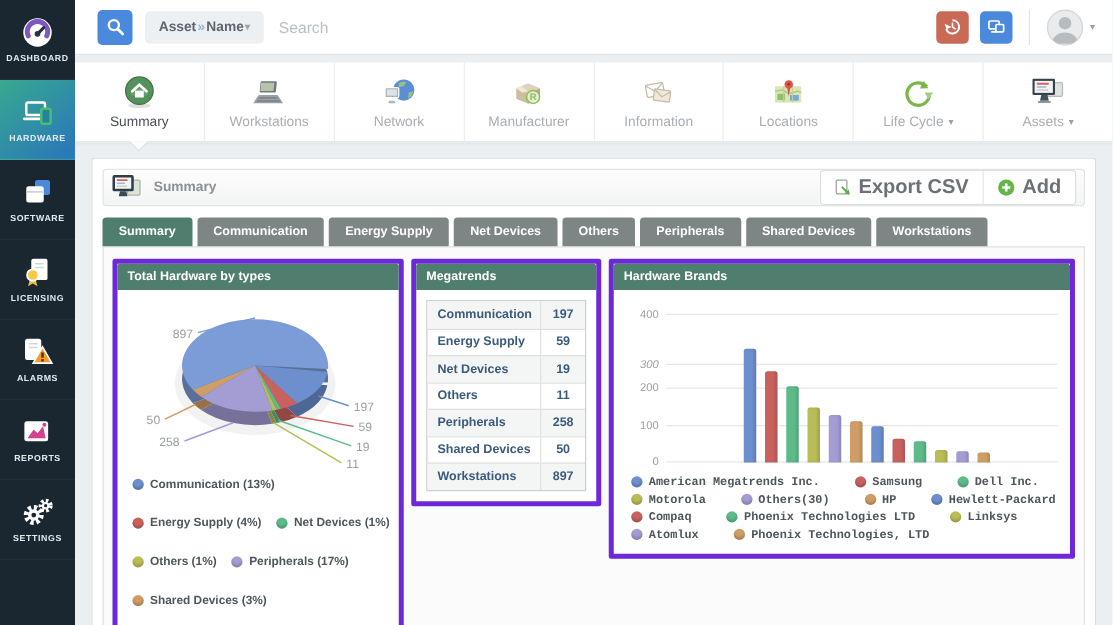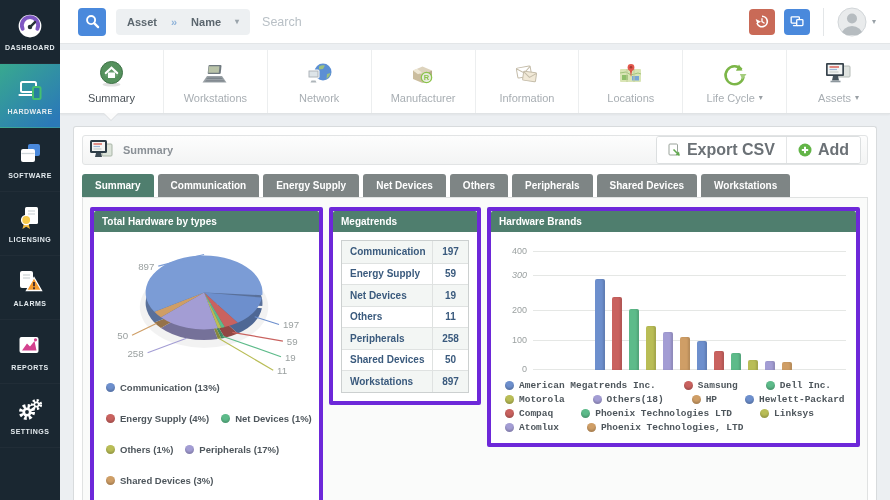--- a/index.html
+++ b/index.html
@@ -17,21 +17,21 @@
   .side-label{font-size:7px;font-weight:bold;color:#e4ebef;letter-spacing:.5px;}
 
   
   .main{flex:1;display:flex;flex-direction:column;min-width:0;background:#eceff2;}
 
   
   .topbar{height:44px;background:#fff;border-bottom:1px solid #e3e6e8;display:flex;align-items:center;
     padding:0 14px 0 18px;gap:10px;flex-shrink:0;}
   .search-btn{width:28px;height:28px;background:#4a89dc;border:none;border-radius:4px;
     display:flex;align-items:center;justify-content:center;cursor:pointer;flex-shrink:0;}
-  .chip{background:#edf0f2;border-radius:4px;height:26px;display:flex;align-items:center;gap:14px;
+  .chip{background:#edf0f2;border-radius:4px;height:26px;display:flex;align-items:center;gap:1px;
     padding:0 11px;font-size:11px;color:#5b666e;font-weight:bold;cursor:pointer;flex-shrink:0;}
   .chip .chev{color:#8fb3d9;font-weight:bold;}
   .chip .caret{color:#9aa4ab;font-size:8px;}
   .search-input{flex:1;border:none;outline:none;font-size:12.5px;color:#555;background:transparent;min-width:0;}
   .search-input::placeholder{color:#b9c0c6;}
   .topbar-right{display:flex;align-items:center;gap:9px;flex-shrink:0;}
   .tb-btn{width:26px;height:26px;border:none;border-radius:4px;display:flex;align-items:center;
     justify-content:center;cursor:pointer;}
   .tb-btn.salmon{background:#c96a57;}
   .tb-btn.blue{background:#4a89dc;}
@@ -500,21 +500,21 @@
             <div class="bar-plot">
                 <div class="gridline" style="bottom: 4px;">
                   <span>0</span>
                 </div>
                 <div class="gridline" style="bottom: 33.5px;">
                   <span>100</span>
                 </div>
                 <div class="gridline" style="bottom: 63px;">
                   <span>200</span>
                 </div>
-                <div class="gridline" style="bottom: 98px; font-style: italic;">
+                <div class="gridline" style="bottom: 82px; font-style: italic;">
                   <span>300</span>
                 </div>
                 <div class="gridline" style="bottom: 122px;">
                   <span>400</span>
                 </div>
                 <div class="bar" style="left: 62px; height: 91.45px; background: rgb(109, 143, 205);"></div>
                 <div class="bar" style="left: 79px; height: 73.16px; background: rgb(201, 98, 95);"></div>
                 <div class="bar" style="left: 96px; height: 61.065px; background: rgb(93, 187, 138);"></div>
                 <div class="bar" style="left: 113px; height: 43.66px; background: rgb(185, 189, 86);"></div>
                 <div class="bar" style="left: 130px; height: 37.76px; background: rgb(163, 157, 212);"></div>
@@ -538,21 +538,21 @@
                 <span class="lg-item">
                   <span class="dot" style="background: rgb(93, 187, 138);"></span>
                   <span>Dell Inc.</span>
                 </span>
                 <span class="lg-item">
                   <span class="dot" style="background: rgb(185, 189, 86);"></span>
                   <span>Motorola</span>
                 </span>
                 <span class="lg-item">
                   <span class="dot" style="background: rgb(163, 157, 212);"></span>
-                  <span>Others(18)</span>
+                  <span>Others(30)</span>
                 </span>
                 <span class="lg-item">
                   <span class="dot" style="background: rgb(207, 158, 102);"></span>
                   <span>HP</span>
                 </span>
                 <span class="lg-item">
                   <span class="dot" style="background: rgb(109, 143, 205);"></span>
                   <span>Hewlett-Packard</span>
                 </span>
                 <span class="lg-item">

